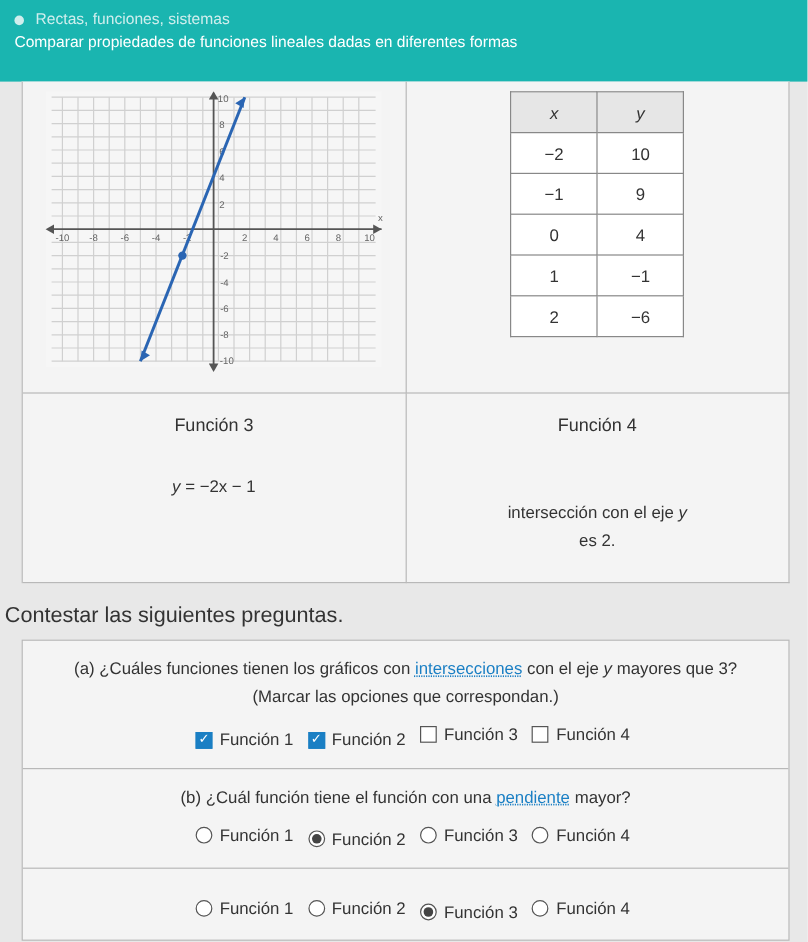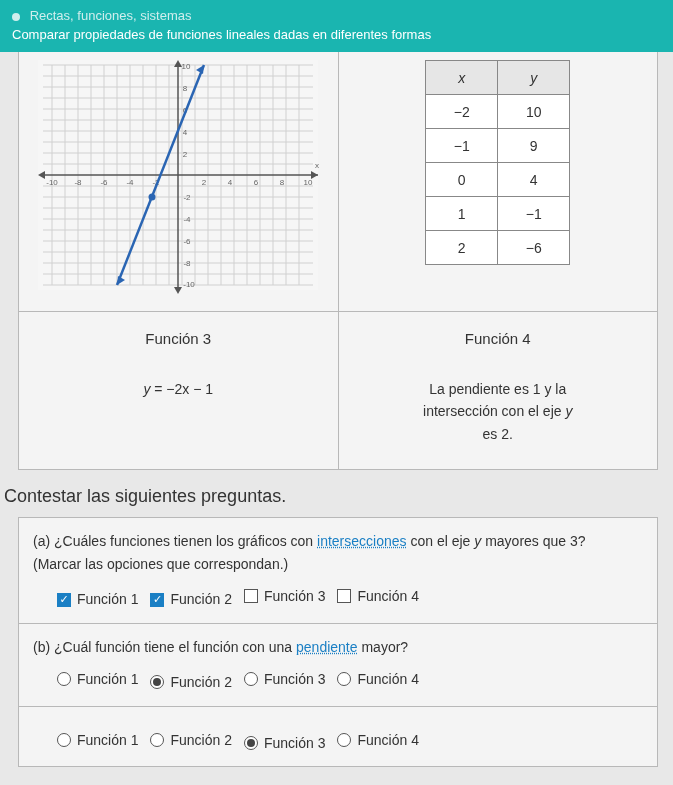--- a/index.html
+++ b/index.html
@@ -4,21 +4,21 @@
 <style>
   * { box-sizing: border-box; margin: 0; padding: 0; }
   body {
     font-family: Arial, Helvetica, sans-serif;
     background: #e8e8e8;
     width: 673px;
     color: #333;
   }
   .header {
     background: #1ab5b0;
-    padding: 8px 12px 10px;
+    padding: 8px 12px 26px;
     color: #fff;
   }
   .breadcrumb {
     font-size: 13px;
     color: #cfeeed;
     margin-bottom: 4px;
   }
   .bc-dot {
     display: inline-block;
     width: 8px; height: 8px;
@@ -81,20 +81,21 @@
     border: 1px solid #b8b8b8;
     margin-left: 18px;
     width: 640px;
     background: #f4f4f4;
   }
   .qcell {
     border-bottom: 1px solid #b8b8b8;
     padding: 12px 14px;
     font-size: 14px;
     line-height: 1.6;
+    text-align: center;
   }
   .qcell:last-child { border-bottom: none; }
   .opts { margin-top: 10px; padding-left: 24px; }
   .opt { margin-right: 12px; display: inline-flex; align-items: center; gap: 6px; }
   .checkbox, .radio {
     width: 14px; height: 14px;
     border: 1px solid #555;
     display: inline-flex;
     align-items: center;
     justify-content: center;
@@ -251,21 +252,21 @@
       <div class="fn-title">Función 3</div>
       <div class="fn-body">
         <span class="math">y</span>
         <span>= −2x − 1</span>
       </div>
     </div>
 
     <div class="cell bottom">
       <div class="fn-title">Función 4</div>
       <div class="fn-body">
-        <span>La pendiente es 1 y la</span><br>
+        <br>
         <span>intersección con el eje</span>
         <span class="ital">y</span><br>
         <span>es 2.</span>
       </div>
     </div>
 
   </div>
 
   <div class="instructions">Contestar las siguientes preguntas.</div>
 

